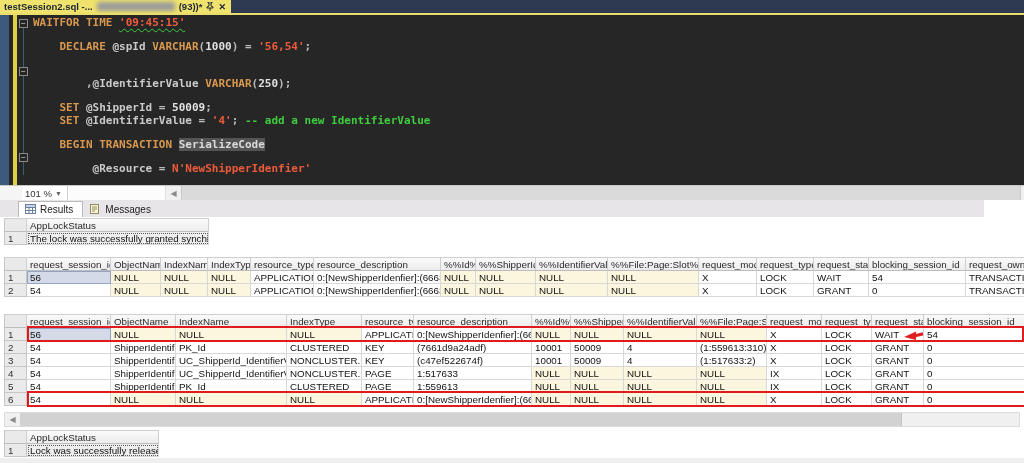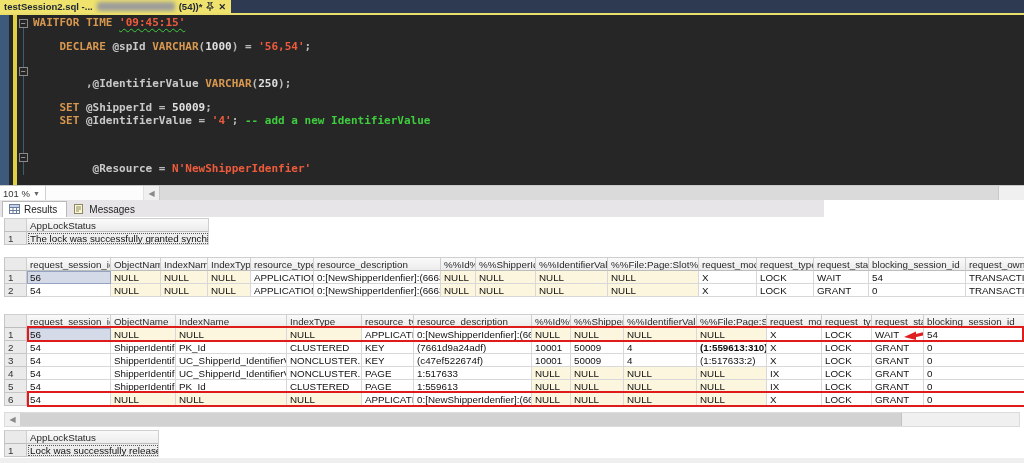--- a/index.html
+++ b/index.html
@@ -38,32 +38,32 @@
   .tk-strwavy { color:#ee5b3c; text-decoration:underline wavy #3fcc3f 1px; text-underline-offset:2px; }
   .tk-com  { color:#3fcc3f; }
   .tk-sysdim { color:#3f7fa8; }
   .tk-sysfn  { color:#4ea3dd; }
   .tk-sel  { color:#dadada; background:#545454; }
 
   
   #ed-bottom { position:absolute; left:0; top:185px; width:1024px; height:15px; background:#f5f5f5;
                border-top:1px solid #c9c9c9; display:flex; align-items:stretch; }
   #zoom-box { width:46px; background:#fff; border-right:1px solid #d0d0d0; display:flex; align-items:center;
-              font-size:9.5px; color:#333; padding-left:3px; gap:3px; }
+              font-size:9.5px; color:#333; padding-left:3px; gap:3px;margin-left:22px; }
   #zoom-caret { font-size:7px; color:#666; }
   #zoom-gap { width:98px; background:#fcfcfc; border-right:1px solid #e0e0e0; }
   .sb-btn { width:15px; display:flex; align-items:center; justify-content:center;
             color:#8a8a8a; font-size:8px; background:#f0f0f0; }
   #ed-thumb { flex:0 0 840px; background:#dadada; border-left:1px solid #c9c9c9; border-right:1px solid #c9c9c9; }
   .sb-track { flex:1; background:#f0f0f0; }
 
   
   #results { position:absolute; left:0; top:200px; width:1024px; height:263px; background:#fff; }
-  #rtabs { position:absolute; left:0; top:0; width:824px; height:17px; background:#e7e5e8;
-           display:flex; align-items:flex-end; padding-left:2px; }
+  #rtabs { position:absolute; left:0; top:0; width:984px; height:17px; background:#e7e5e8;
+           display:flex; align-items:flex-end; padding-left:18px; }
   .rtab { display:flex; align-items:center; gap:4px; height:16px; padding:0 9px 0 6px;
           font-size:10px; color:#222; border:1px solid #b9b9b9; border-bottom:none; }
   .rtab.active { background:#fff; font-weight:400; }
   .rtab.inactive { background:#e7e5e8; border-color:transparent; }
 
   .grid { position:absolute; left:4px; }
   .grow { display:flex; position:relative; }
   .gcell { flex:0 0 auto; height:13px; font-size:9.8px; color:#111; padding:0 3px;
            border-right:1px solid #d8d8d8; border-bottom:1px solid #d8d8d8;
            white-space:nowrap; overflow:hidden; display:flex; align-items:center; background:#fff; }
@@ -93,21 +93,21 @@
 </style>
 </head>
 <body>
 
 <div id="stage">
 
   <div id="titlebar">
     <div id="doc-tab">
       <span>testSession2.sql -...</span>
       <span id="tab-blur"></span>
-      <span>(54))*</span>
+      <span>(93))*</span>
       <span class="tab-ico">
         <svg width="8" height="9" viewBox="0 0 8 9">
             <path d="M2 0 h4 v1 h-1 v3 l2 1 v1 H1 V5 l2-1 V1 H2 Z M4 6 v3" stroke="#1d2535" stroke-width="1" fill="none"></path>
           </svg>
       </span>
       <span class="tab-ico" style="font-size:9px;">✕</span>
     </div>
   </div>
   <div id="tab-underline"></div>
 
@@ -119,21 +119,21 @@
         <div class="cl"><span class="fold-slot fold-box">−</span><span class="code"><span class="tk-kw">WAITFOR TIME </span><span class="tk-strwavy">'09:45:15'</span></span></div>
         <div class="cl"><span class="fold-slot"></span><span class="code"></span></div>
         <div class="cl"><span class="fold-slot"></span><span class="code"><span class="tk-plain">    </span><span class="tk-kw">DECLARE </span><span class="tk-var">@spId </span><span class="tk-kw">VARCHAR</span><span class="tk-plain">(</span><span class="tk-num">1000</span><span class="tk-plain">) = </span><span class="tk-str">'56,54'</span><span class="tk-plain">;</span></span></div>
         <div class="cl"><span class="fold-slot"></span></div>
         <div class="cl"><span class="fold-slot fold-box">−</span></div>
         <div class="cl"><span class="fold-slot"></span><span class="code"><span class="tk-plain">        ,</span><span class="tk-var">@IdentifierValue </span><span class="tk-kw">VARCHAR</span><span class="tk-plain">(</span><span class="tk-num">250</span><span class="tk-plain">);</span></span></div>
         <div class="cl"><span class="fold-slot"></span><span class="code"></span></div>
         <div class="cl"><span class="fold-slot"></span><span class="code"><span class="tk-plain">    </span><span class="tk-kw">SET </span><span class="tk-var">@ShipperId</span><span class="tk-plain"> = </span><span class="tk-num">50009</span><span class="tk-plain">;</span></span></div>
         <div class="cl"><span class="fold-slot"></span><span class="code"><span class="tk-plain">    </span><span class="tk-kw">SET </span><span class="tk-var">@IdentifierValue</span><span class="tk-plain"> = </span><span class="tk-str">'4'</span><span class="tk-plain">; </span><span class="tk-com">-- add a new IdentifierValue</span></span></div>
         <div class="cl"><span class="fold-slot"></span><span class="code"></span></div>
-        <div class="cl"><span class="fold-slot"></span></div>
+        <div class="cl"><span class="fold-slot"></span><span class="code"><span class="tk-plain">    </span><span class="tk-kw">BEGIN TRANSACTION </span><span class="tk-sel">SerializeCode</span></span></div>
         <div class="cl"><span class="fold-slot fold-box">−</span></div>
         <div class="cl"><span class="fold-slot"></span><span class="code"><span class="tk-plain">         </span><span class="tk-var">@Resource</span><span class="tk-plain"> = </span><span class="tk-str">N'NewShipperIdenfier'</span></span></div>
       </div>
   </div>
 
   <div id="ed-bottom">
     <div id="zoom-box">
       <span>101 %</span>
       <span id="zoom-caret">▼</span>
     </div>
@@ -279,21 +279,21 @@
           <div class="gcell rowhdr" style="flex-basis: 23px;">2</div>
           <div class="gcell" style="flex-basis: 84px;">54</div>
           <div class="gcell" style="flex-basis: 65px;">ShipperIdentifier</div>
           <div class="gcell" style="flex-basis: 111px;">PK_Id</div>
           <div class="gcell" style="flex-basis: 75px;">CLUSTERED</div>
           <div class="gcell" style="flex-basis: 52px;">KEY</div>
           <div class="gcell" style="flex-basis: 118px;">(7661d9a24adf)</div>
           <div class="gcell" style="flex-basis: 39px;">10001</div>
           <div class="gcell" style="flex-basis: 53px;">50009</div>
           <div class="gcell" style="flex-basis: 73px;">4</div>
-          <div class="gcell" style="flex-basis: 70px; font-weight: bold;">(1:559613:310)</div>
+          <div class="gcell" style="flex-basis: 70px;">(1:559613:310)</div>
           <div class="gcell" style="flex-basis: 55px;">X</div>
           <div class="gcell" style="flex-basis: 50px;">LOCK</div>
           <div class="gcell" style="flex-basis: 52px;">GRANT</div>
           <div class="gcell" style="flex-basis: 112px;">0</div>
         </div>
         <div class="grow">
           <div class="gcell rowhdr" style="flex-basis: 23px;">3</div>
           <div class="gcell" style="flex-basis: 84px;">54</div>
           <div class="gcell" style="flex-basis: 65px;">ShipperIdentifier</div>
           <div class="gcell" style="flex-basis: 111px;">UC_ShipperId_IdentifierValue</div>

